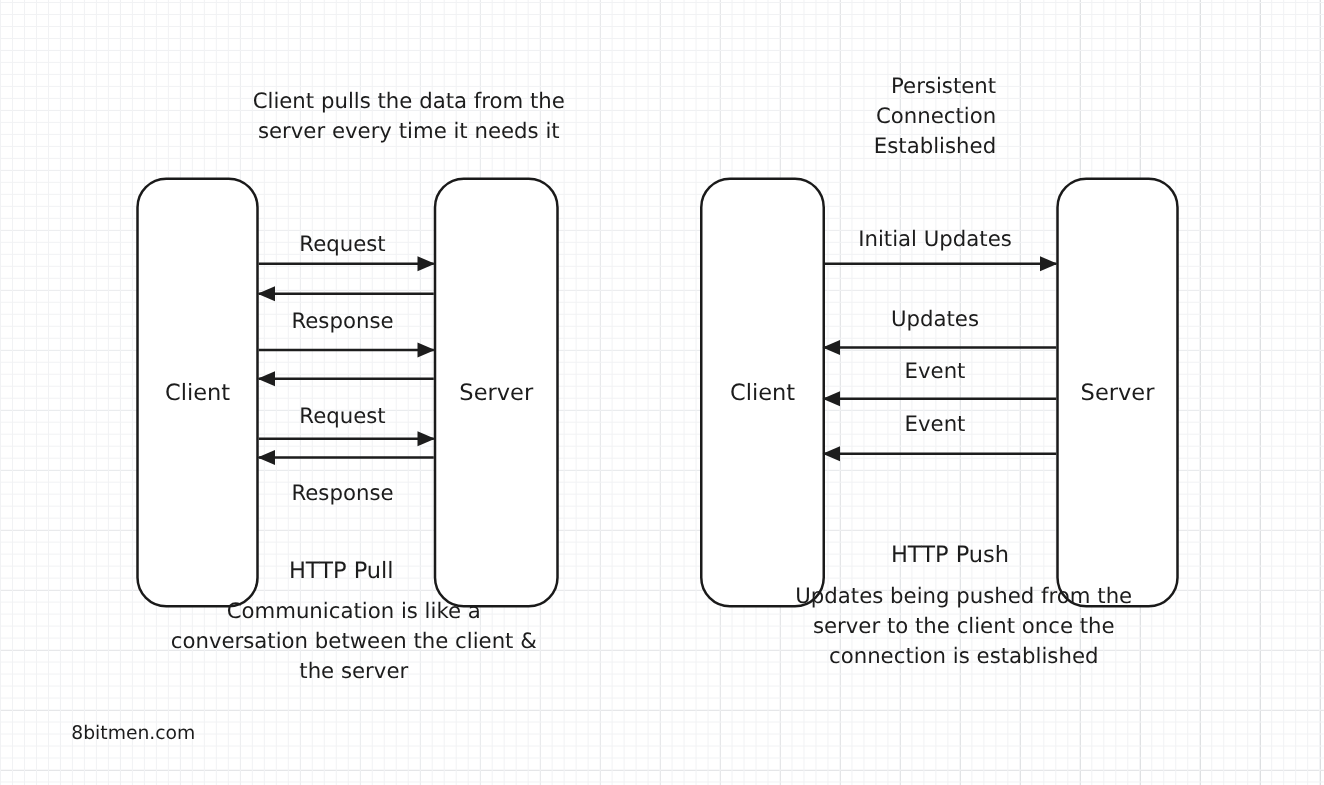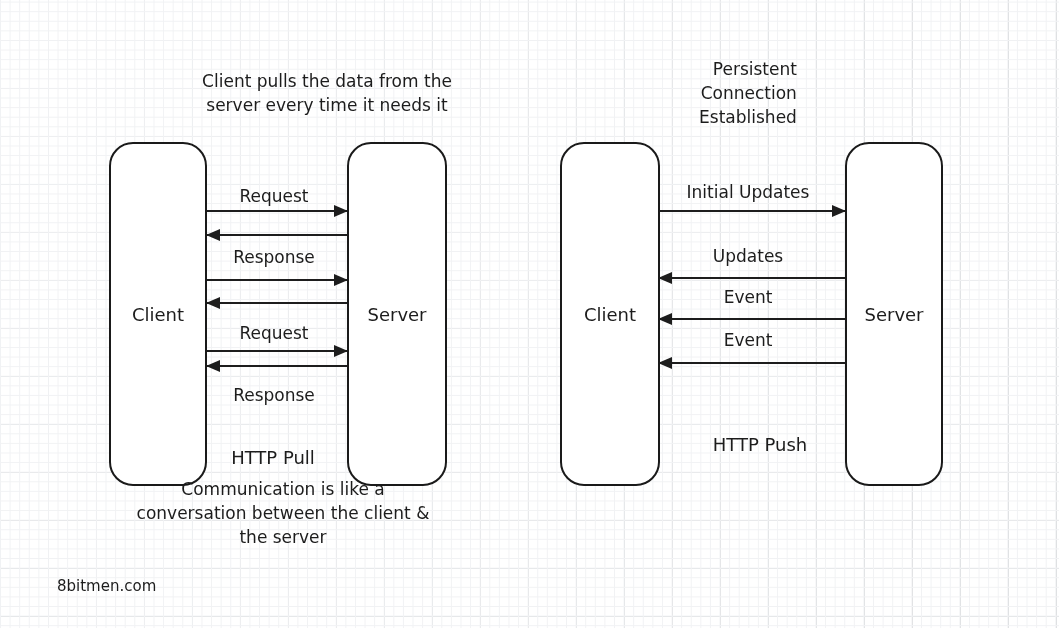--- a/index.html
+++ b/index.html
@@ -150,16 +150,21 @@
   <span class="msg" style="left:748px; top:192px;">Initial Updates</span>
   <div class="arrow right push-arrow" style="top:210px;"></div>
   <span class="msg" style="left:748px; top:256px;">Updates</span>
   <div class="arrow left push-arrow" style="top:277px;"></div>
   <span class="msg" style="left:748px; top:297px;">Event</span>
   <div class="arrow left push-arrow" style="top:318px;"></div>
   <span class="msg" style="left:748px; top:340px;">Event</span>
   <div class="arrow left push-arrow" style="top:362px;"></div>
 
   <div class="heading" style="left:760px; top:444px;">HTTP Push</div>
+  <div class="caption" style="left:771px; top:465px;">
+    <div>Updates being pushed from the</div>
+    <div>server to the client once the</div>
+    <div>connection is established</div>
+  </div>
 
   <div class="watermark">8bitmen.com</div>
 
 </div>
 
 </body></html>

